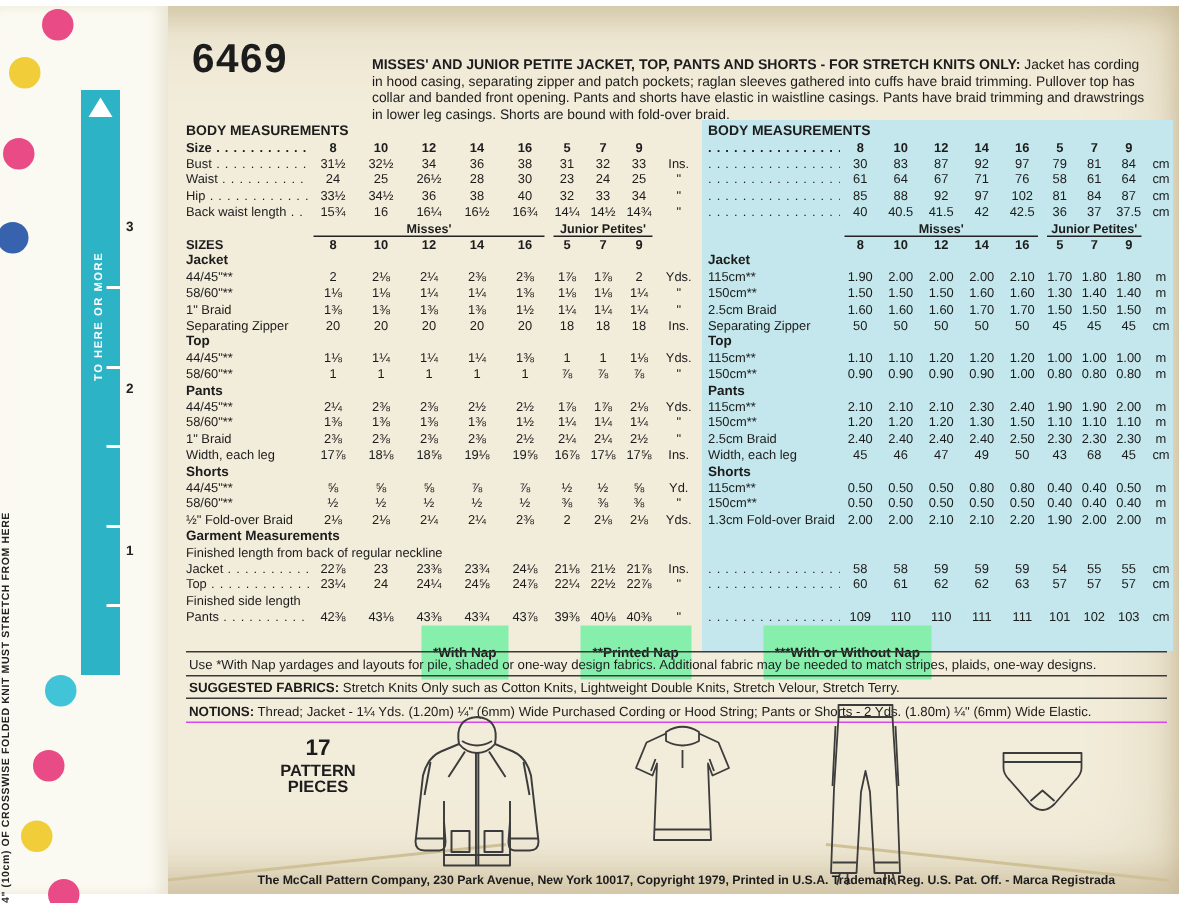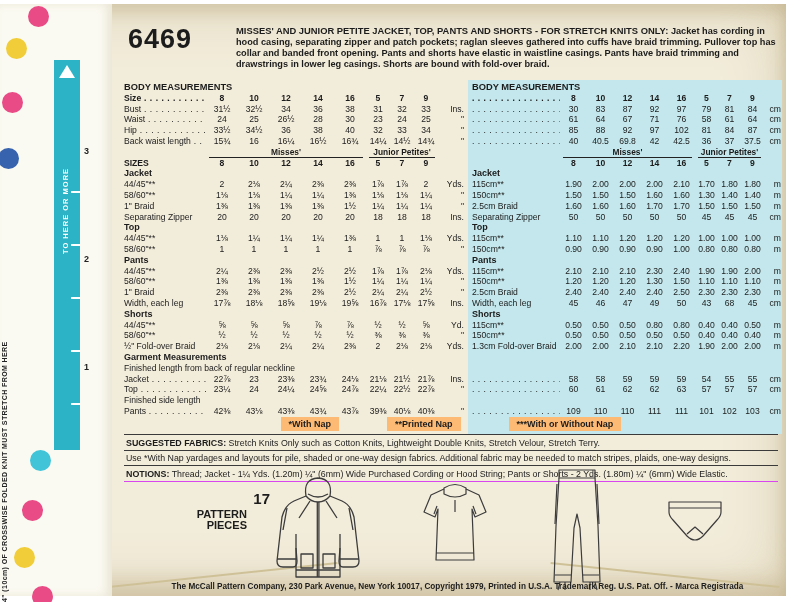--- a/index.html
+++ b/index.html
@@ -24,55 +24,55 @@
   .gauge-ticks{position:absolute;right:0;top:80px;bottom:8px;width:9px;
        background:repeating-linear-gradient(to bottom, transparent 0 51px, #ffffff 51px 53px);}
   .gauge-mark{position:absolute;left:84px;font-size:9px;font-weight:bold;color:#222;}
   .stretch-text{position:absolute;left:1px;top:128px;height:470px;writing-mode:vertical-rl;transform:rotate(180deg);
        font-size:7px;font-weight:bold;color:#222;white-space:nowrap;letter-spacing:.4px;}
 
   
   .content{position:absolute;left:112px;top:0;right:0;bottom:0;}
   .header{position:absolute;top:22px;left:16px;right:8px;display:flex;gap:28px;}
   .pat-number{font-size:27px;font-weight:bold;letter-spacing:1px;width:80px;flex:none;line-height:26px;}
-  .desc{margin:0;font-size:9.2px;line-height:10.9px;flex:1;font-weight:bold;}
+  .desc{margin:12px;font-size:9.2px;line-height:10.9px;flex:1;}
   .desc b{font-size:9.4px;}
 
   .cyan-bg{position:absolute;left:356px;top:76px;width:314px;height:354px;background:#c3e7ec;}
 
   .table{position:absolute;top:78px;}
   .imperial{left:12px;width:344px;}
   .metric{left:360px;width:308px;}
   .t-row{display:grid;height:10.8px;line-height:10.8px;font-size:8.6px;align-items:end;}
   .imperial .t-row{grid-template-columns:82px repeat(5,32px) repeat(3,24px) 26px;}
   .metric .t-row{grid-template-columns:88px repeat(5,27px) repeat(3,23px) 17px;}
   .t-label{white-space:nowrap;overflow:hidden;}
   .t-label.leader::after{content:" . . . . . . . . . . . . . . . . . . . . . . . . . . . .";letter-spacing:.5px;}
   .span-all{grid-column:1 / -1;}
   .t-val{text-align:center;white-space:nowrap;}
-  .t-unit{text-align:right;padding-left:3px;white-space:nowrap;}
+  .t-unit{text-align:center;padding-left:3px;white-space:nowrap;}
   .t-row.title .t-label{font-weight:bold;font-size:9.3px;}
   .t-row.title2 .t-label{font-weight:bold;font-size:9px;}
   .t-row.section .t-label{font-weight:bold;font-size:9px;}
   .t-row.sizes span{font-weight:bold;}
   .t-row.bold span{font-weight:bold;}
   .t-group{font-weight:bold;font-size:8.4px;text-align:center;border-bottom:1px solid #222;margin:0 3px;height:10px;line-height:10px;}
   .t-group.g1{grid-column:2 / span 5;}
   .t-group.g2{grid-column:7 / span 3;}
 
   .nap-row{position:absolute;top:413px;left:12px;right:8px;display:flex;justify-content:center;gap:48px;
        font-weight:bold;font-size:9px;}
-  .nap-chip{background:#fdba74;padding:2px 8px;}
+  .nap-chip{background:#86efac;padding:13px 8px;}
 
   .notes{position:absolute;top:430px;left:12px;right:8px;}
   .note-line{border-top:1px solid #3a3a3a;padding:2.5px 2px 2px 2px;font-size:8.8px;white-space:nowrap;overflow:hidden;}
   .note-line:last-child{border-bottom:1px solid #d946ef;}
   .note-line b{font-size:8.9px;}
 
-  .pieces{position:absolute;top:486px;left:42px;width:116px;text-align:right;font-weight:bold;}
+  .pieces{position:absolute;top:486px;left:42px;width:116px;text-align:center;font-weight:bold;}
   .pieces .count{font-size:15px;}
   .pieces .lbl{font-size:11px;line-height:11px;width:70px;margin:2px auto 0;}
 
   .drawing{position:absolute;}
   .drawing svg{display:block;}
   .draw-jacket{left:150px;top:470px;}
   .draw-top{left:306px;top:474px;}
   .draw-pants{left:428px;top:460px;}
   .draw-shorts{left:548px;top:490px;}
 
@@ -460,21 +460,21 @@
           <span class="t-val">102</span>
           <span class="t-val">81</span>
           <span class="t-val">84</span>
           <span class="t-val">87</span>
           <span class="t-unit">cm</span>
         </div>
         <div class="t-row data">
           <span class="t-label leader"></span>
           <span class="t-val">40</span>
           <span class="t-val">40.5</span>
-          <span class="t-val">69.8</span>
+          <span class="t-val">41.5</span>
           <span class="t-val">42</span>
           <span class="t-val">42.5</span>
           <span class="t-val">36</span>
           <span class="t-val">37</span>
           <span class="t-val">37.5</span>
           <span class="t-unit">cm</span>
         </div>
         <div class="t-row groups">
           <span class="t-label"></span>
           <span class="t-group g1">Misses'</span>
@@ -707,22 +707,22 @@
         </div>
       </div>
 
     <div class="nap-row">
       <span class="nap-chip">*With Nap</span>
       <span class="nap-chip">**Printed Nap</span>
       <span class="nap-chip">***With or Without Nap</span>
     </div>
 
     <div class="notes">
+      <div class="note-line">Use *With Nap yardages and layouts for pile, shaded or one-way design fabrics. Additional fabric may be needed to match stripes, plaids, one-way designs.</div>
       <div class="note-line"><b>SUGGESTED FABRICS:</b> <span>Stretch Knits Only such as Cotton Knits, Lightweight Double Knits, Stretch Velour, Stretch Terry.</span></div>
-      <div class="note-line">Use *With Nap yardages and layouts for pile, shaded or one-way design fabrics. Additional fabric may be needed to match stripes, plaids, one-way designs.</div>
       <div class="note-line"><b>NOTIONS:</b> <span>Thread; Jacket - 1¼ Yds. (1.20m) ¼" (6mm) Wide Purchased Cording or Hood String; Pants or Shorts - 2 Yds. (1.80m) ¼" (6mm) Wide Elastic.</span></div>
     </div>
 
     <div class="pieces">
       <div class="count">17</div>
       <div class="lbl">PATTERN PIECES</div>
     </div>
 
     <div class="drawing draw-jacket">
       <svg width="112" height="116" viewBox="0 0 112 116">

